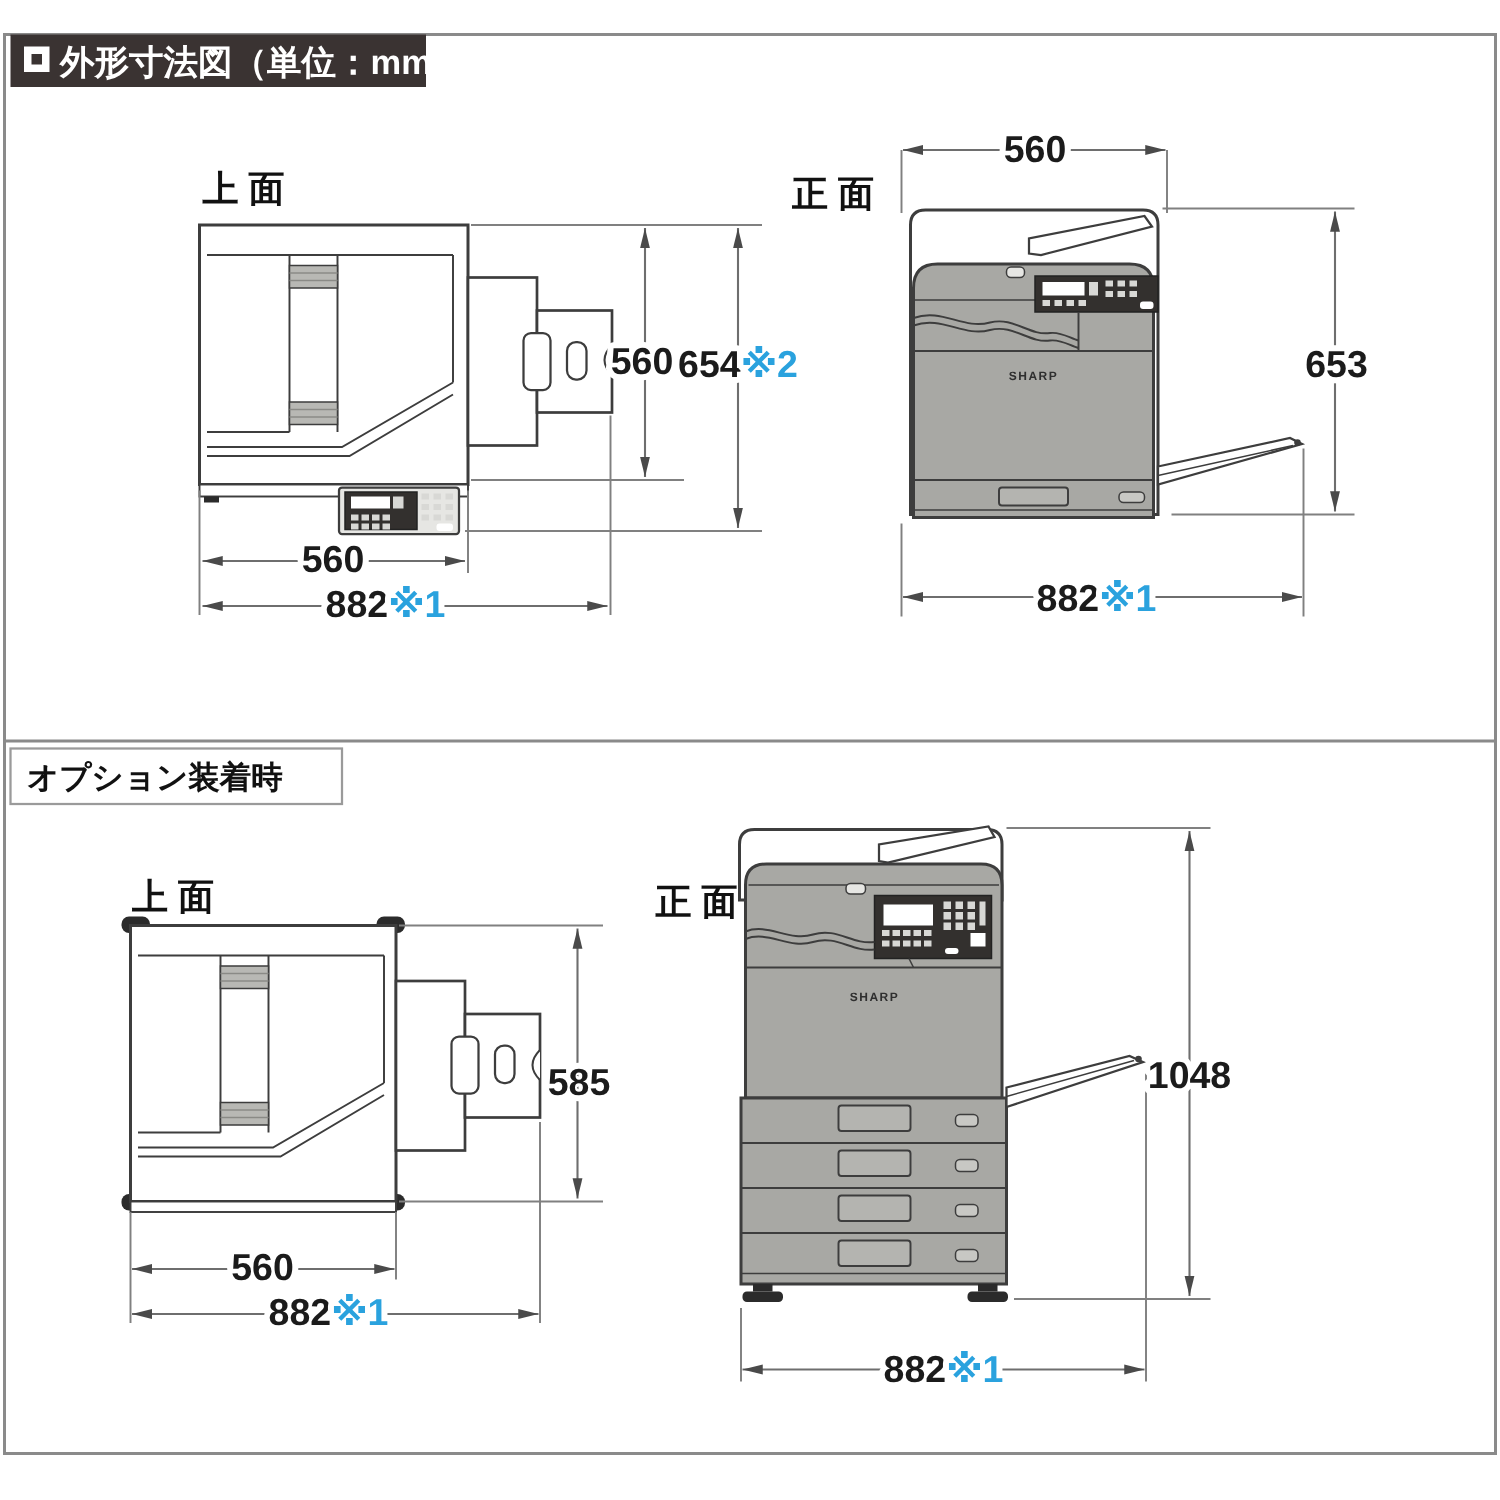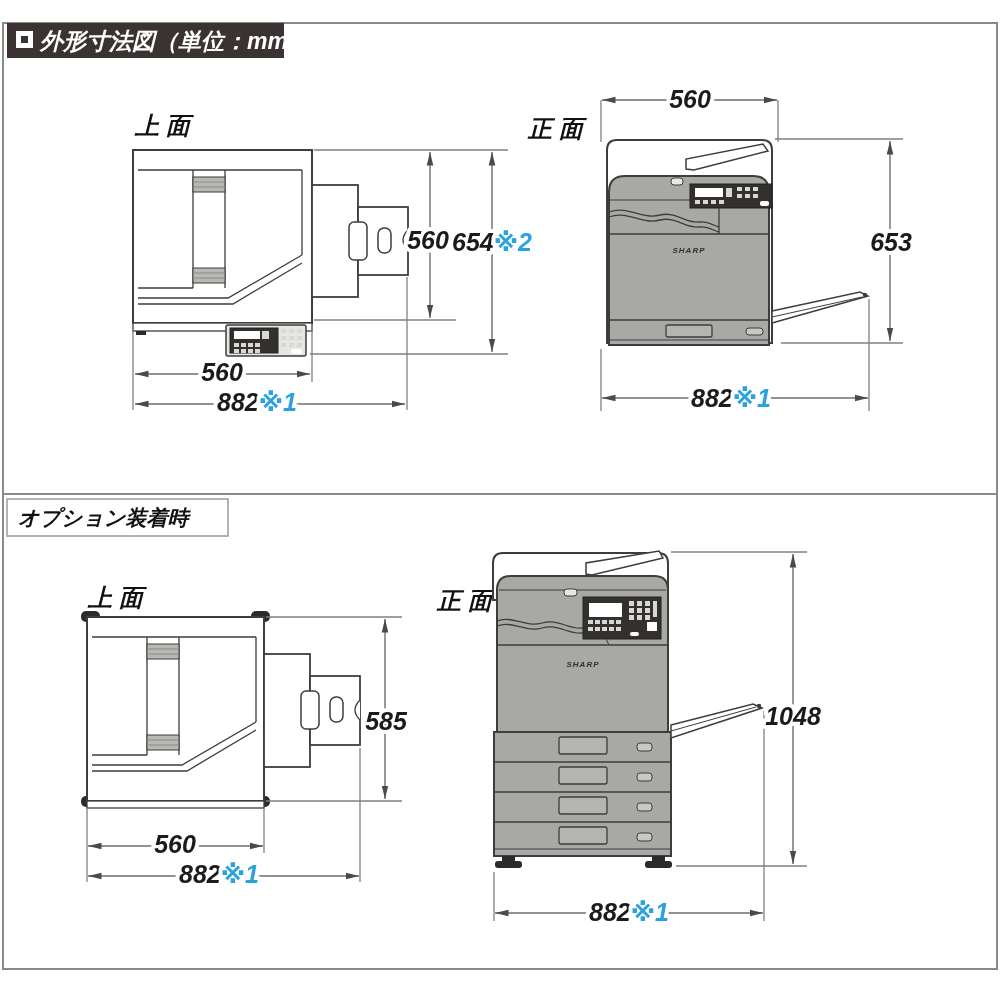--- a/index.html
+++ b/index.html
@@ -1,17 +1,17 @@
 <!DOCTYPE html>
 <html><head>
 <meta charset="utf-8">
 <style>
   html,body{margin:0;padding:0;background:#fff;}
   .stage{position:relative;width:1000px;height:1000px;background:#fff;
-         font-family:"Liberation Sans","DejaVu Sans",sans-serif;font-style:italic;}
+         font-family:"Liberation Sans","DejaVu Sans",sans-serif;}
   svg{position:absolute;left:0;top:0;}
   
   .mc{stroke:#3d3d3d;stroke-width:2;fill:#fff;}
   .mcg{stroke:#3d3d3d;stroke-width:2;fill:#a8a8a4;}
   .thin{stroke:#3d3d3d;stroke-width:1.3;fill:none;}
   .thin2{stroke:#3d3d3d;stroke-width:1;fill:none;}
   .dark{fill:#2b2b2b;stroke:none;}
   .strip{fill:#b8b8b4;stroke:#3d3d3d;stroke-width:1;}
   .panelbg{fill:#e6e6e3;stroke:#3d3d3d;stroke-width:1.5;}
   .panel{fill:#33302e;stroke:#222;stroke-width:1;}

